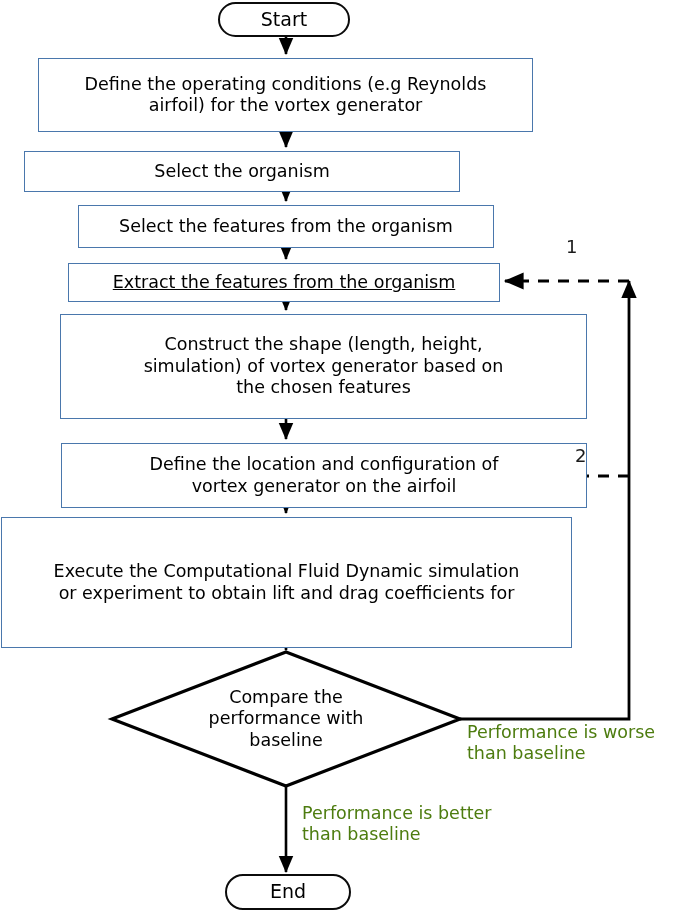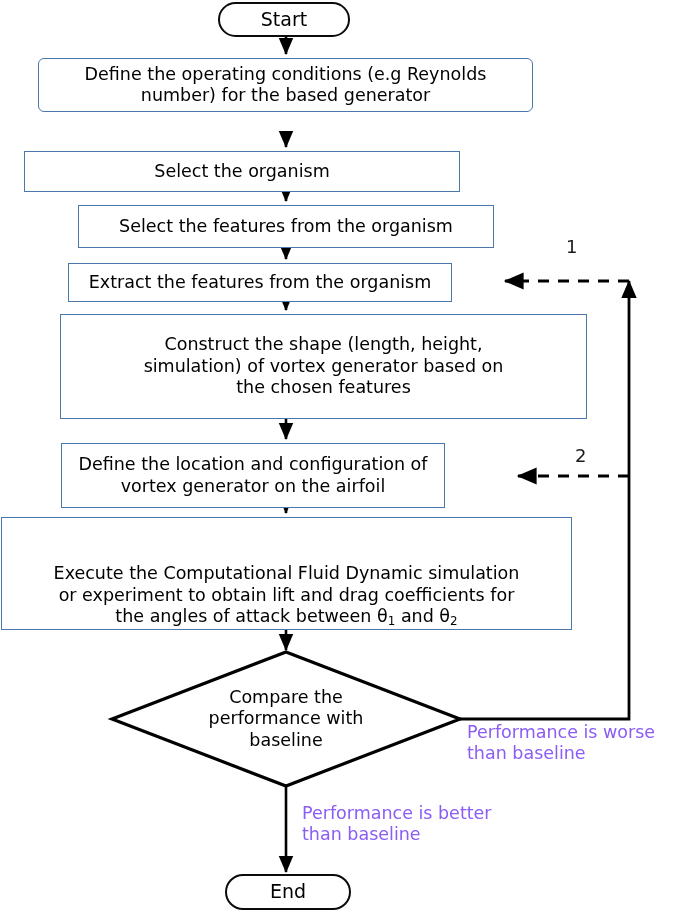--- a/index.html
+++ b/index.html
@@ -53,21 +53,21 @@
   .decision {
     font-size: 17.5px;
     z-index: 3;
     pointer-events: none;
   }
   .decision .txt {
     width: 190px;
   }
   .edge-label {
     position: absolute;
-    color: #8b5cf6;
+    color: #4d7c0f;
     font-size: 17.5px;
     line-height: 1.22;
     white-space: nowrap;
   }
   .loop-num {
     position: absolute;
     color: #1a1a1a;
     font-size: 18px;
     line-height: 1;
   }
@@ -114,59 +114,58 @@
 
     <line x1="629" y1="281" x2="505" y2="281" stroke="#000000" stroke-width="3" stroke-dasharray="11 9" marker-end="url(#arrowL)"></line>
 
     <line x1="629" y1="476" x2="518" y2="476" stroke="#000000" stroke-width="3" stroke-dasharray="11 9" marker-end="url(#arrowL)"></line>
   </svg>
 
   <div class="node terminal" style="left:218px; top:2px; width:132px; height:35px;">
     <span class="txt">Start</span>
   </div>
 
-  <div class="node proc" style="left:38px; top:58px; width:495px; height:54px;border-radius:6px;">
+  <div class="node proc" style="left:38px; top:58px; width:495px; height:74px;">
     <span class="txt">
       <span>Define the operating conditions (e.g Reynolds</span><br>
-      <span>number) for the based generator</span>
+      <span>airfoil) for the vortex generator</span>
     </span>
   </div>
 
   <div class="node proc" style="left:24px; top:151px; width:436px; height:41px;">
     <span class="txt">Select the organism</span>
   </div>
 
   <div class="node proc" style="left:78px; top:205px; width:416px; height:43px;">
     <span class="txt">Select the features from the organism</span>
   </div>
 
-  <div class="node proc" style="left:68px; top:263px; width:384px; height:39px;">
+  <div class="node proc" style="left:68px; top:263px; width:432px; height:39px;text-decoration:underline;">
     <span class="txt">Extract the features from the organism</span>
   </div>
 
   <div class="node proc" style="left:60px; top:314px; width:527px; height:105px;text-align:center;">
     <span class="txt">
       <span>Construct the shape (length, height,</span><br>
       <span>simulation) of vortex generator based on</span><br>
       <span>the chosen features</span>
     </span>
   </div>
 
-  <div class="node proc" style="left:61px; top:443px; width:384px; height:65px;">
+  <div class="node proc" style="left:61px; top:443px; width:526px; height:65px;">
     <span class="txt">
       <span>Define the location and configuration of</span><br>
       <span>vortex generator on the airfoil</span>
     </span>
   </div>
 
-  <div class="node proc" style="left:1px; top:517px; width:571px; height:113px;align-items:flex-end;">
+  <div class="node proc" style="left:1px; top:517px; width:571px; height:131px;">
     <span class="txt">
       <span>Execute the Computational Fluid Dynamic simulation</span><br>
       <span>or experiment to obtain lift and drag coefficients for</span><br>
-      <span><span>the angles of attack between θ</span><sub>1</sub><span> and θ</span><sub>2</sub></span>
     </span>
   </div>
 
   <div class="node decision" style="left:112px; top:652px; width:348px; height:134px;">
     <span class="txt">
       <span>Compare the</span><br>
       <span>performance with</span><br>
       <span>baseline</span>
     </span>
   </div>

